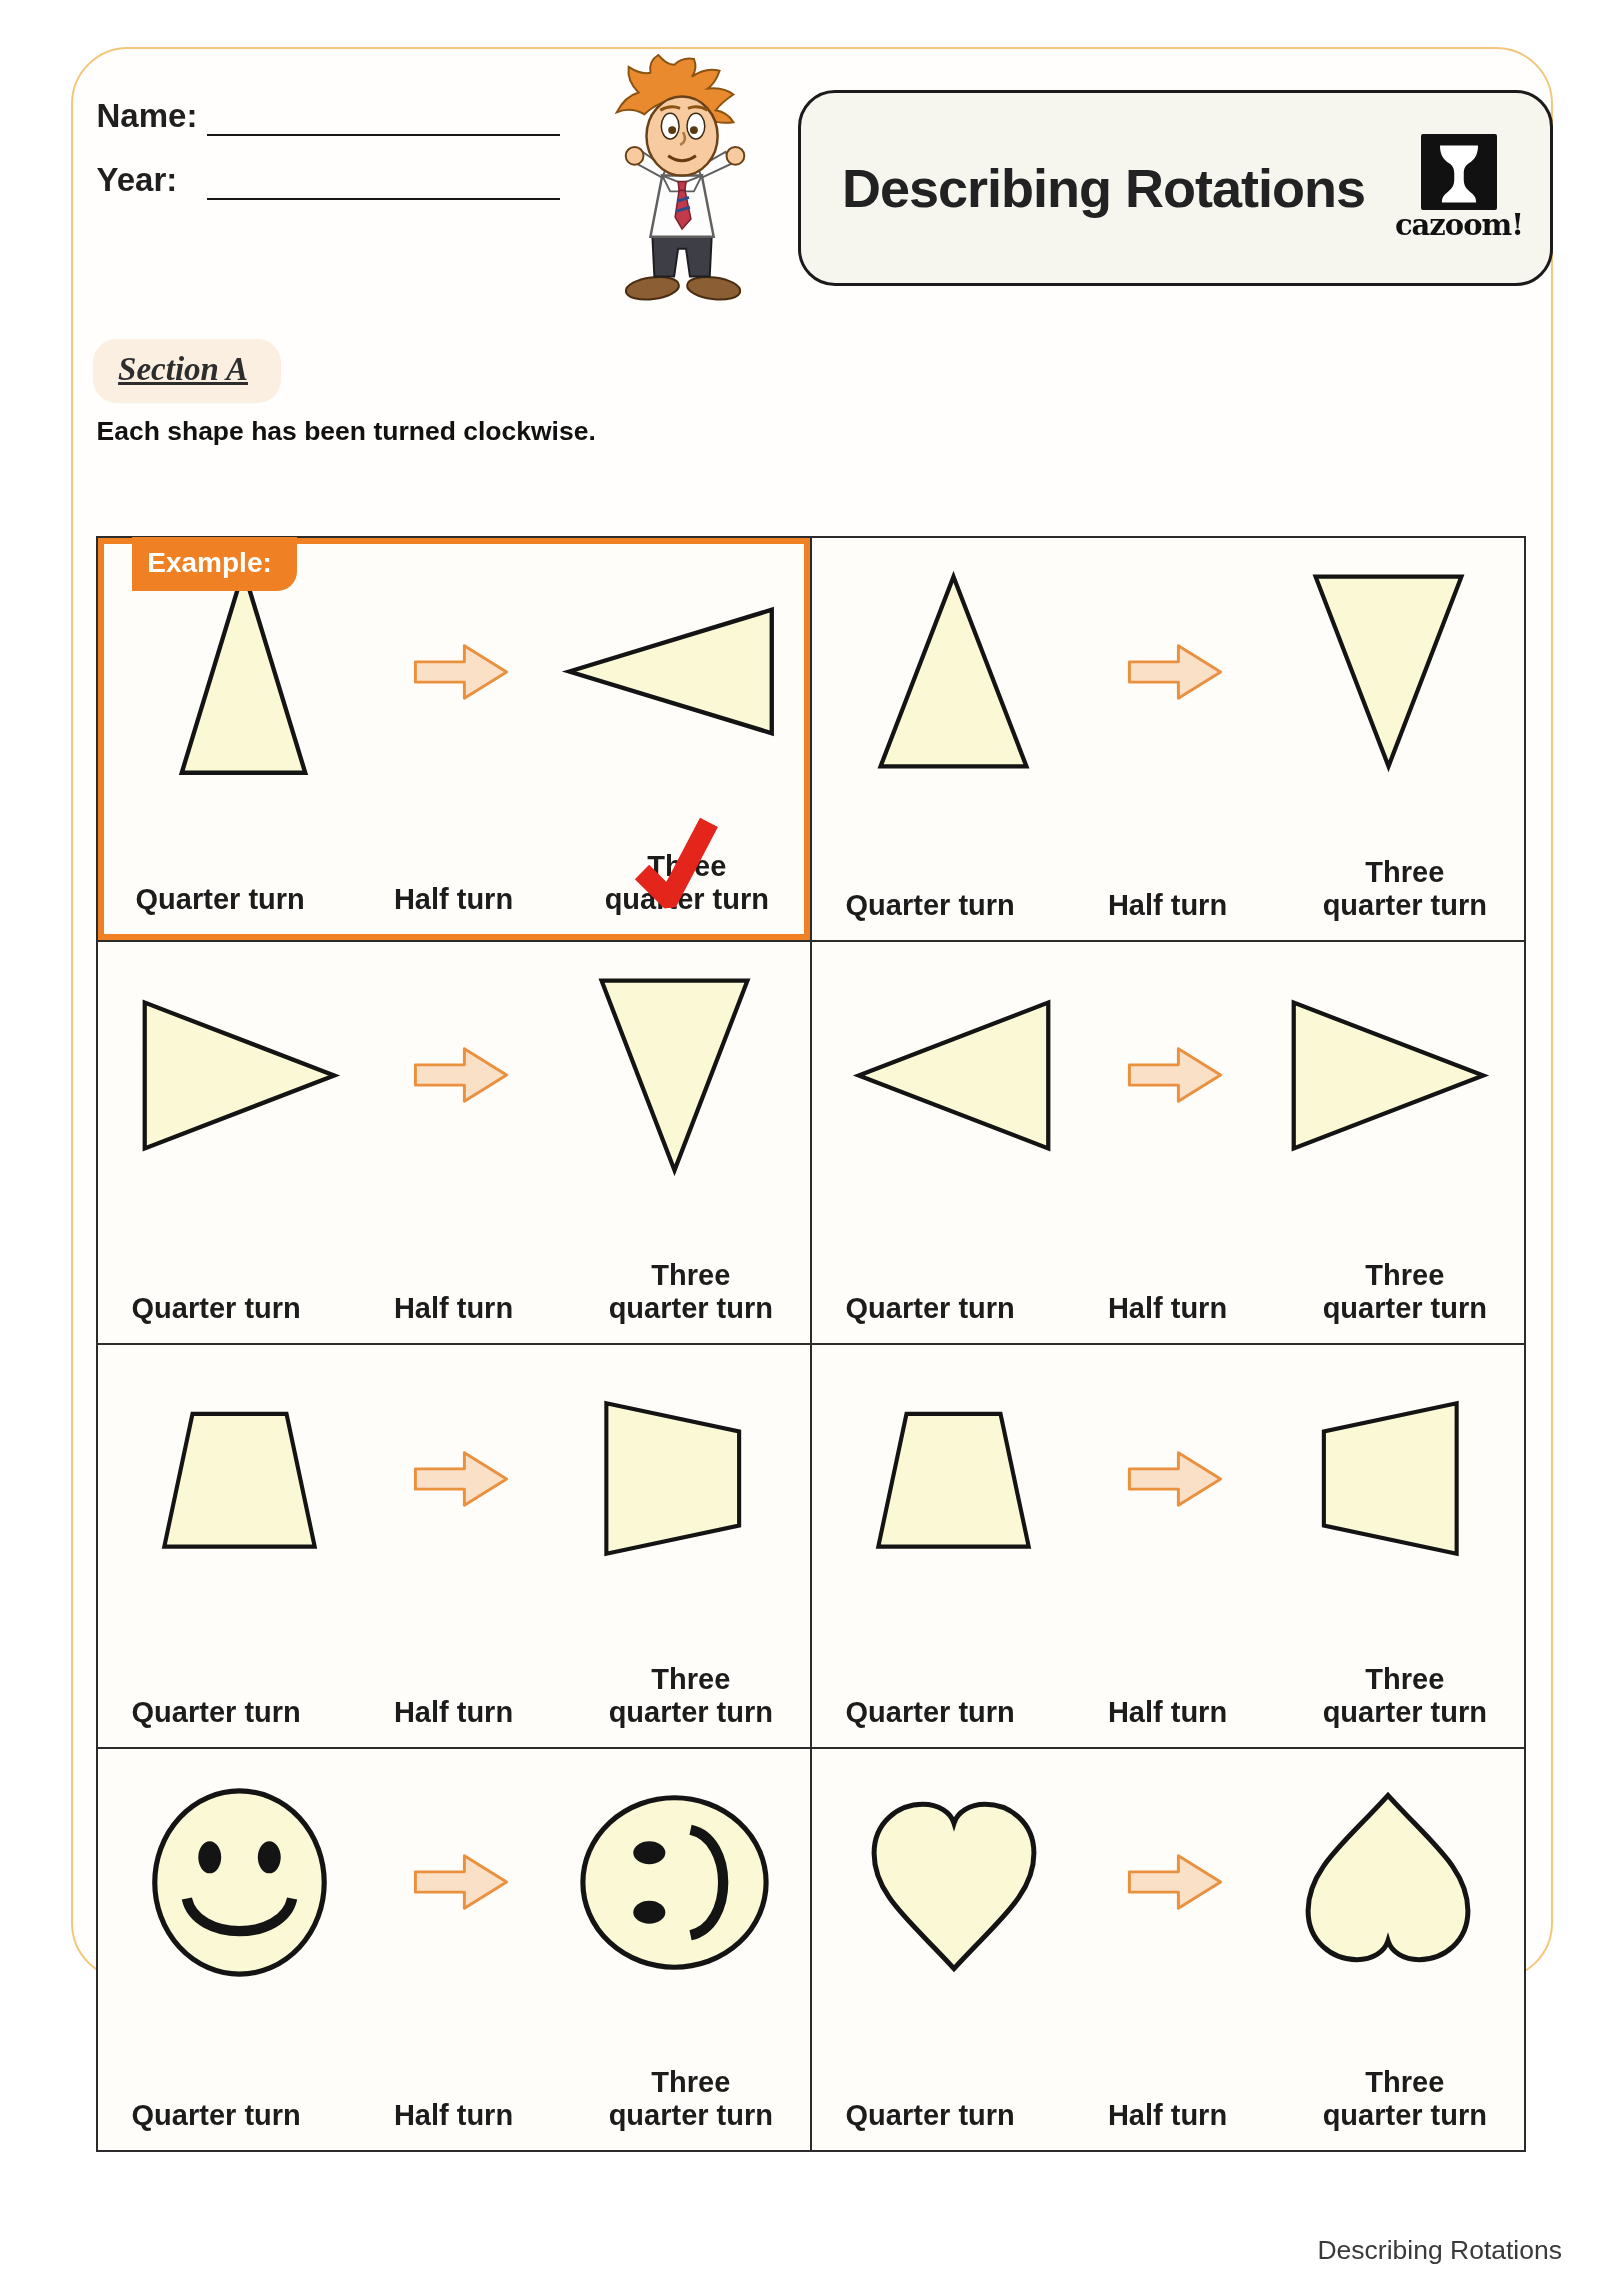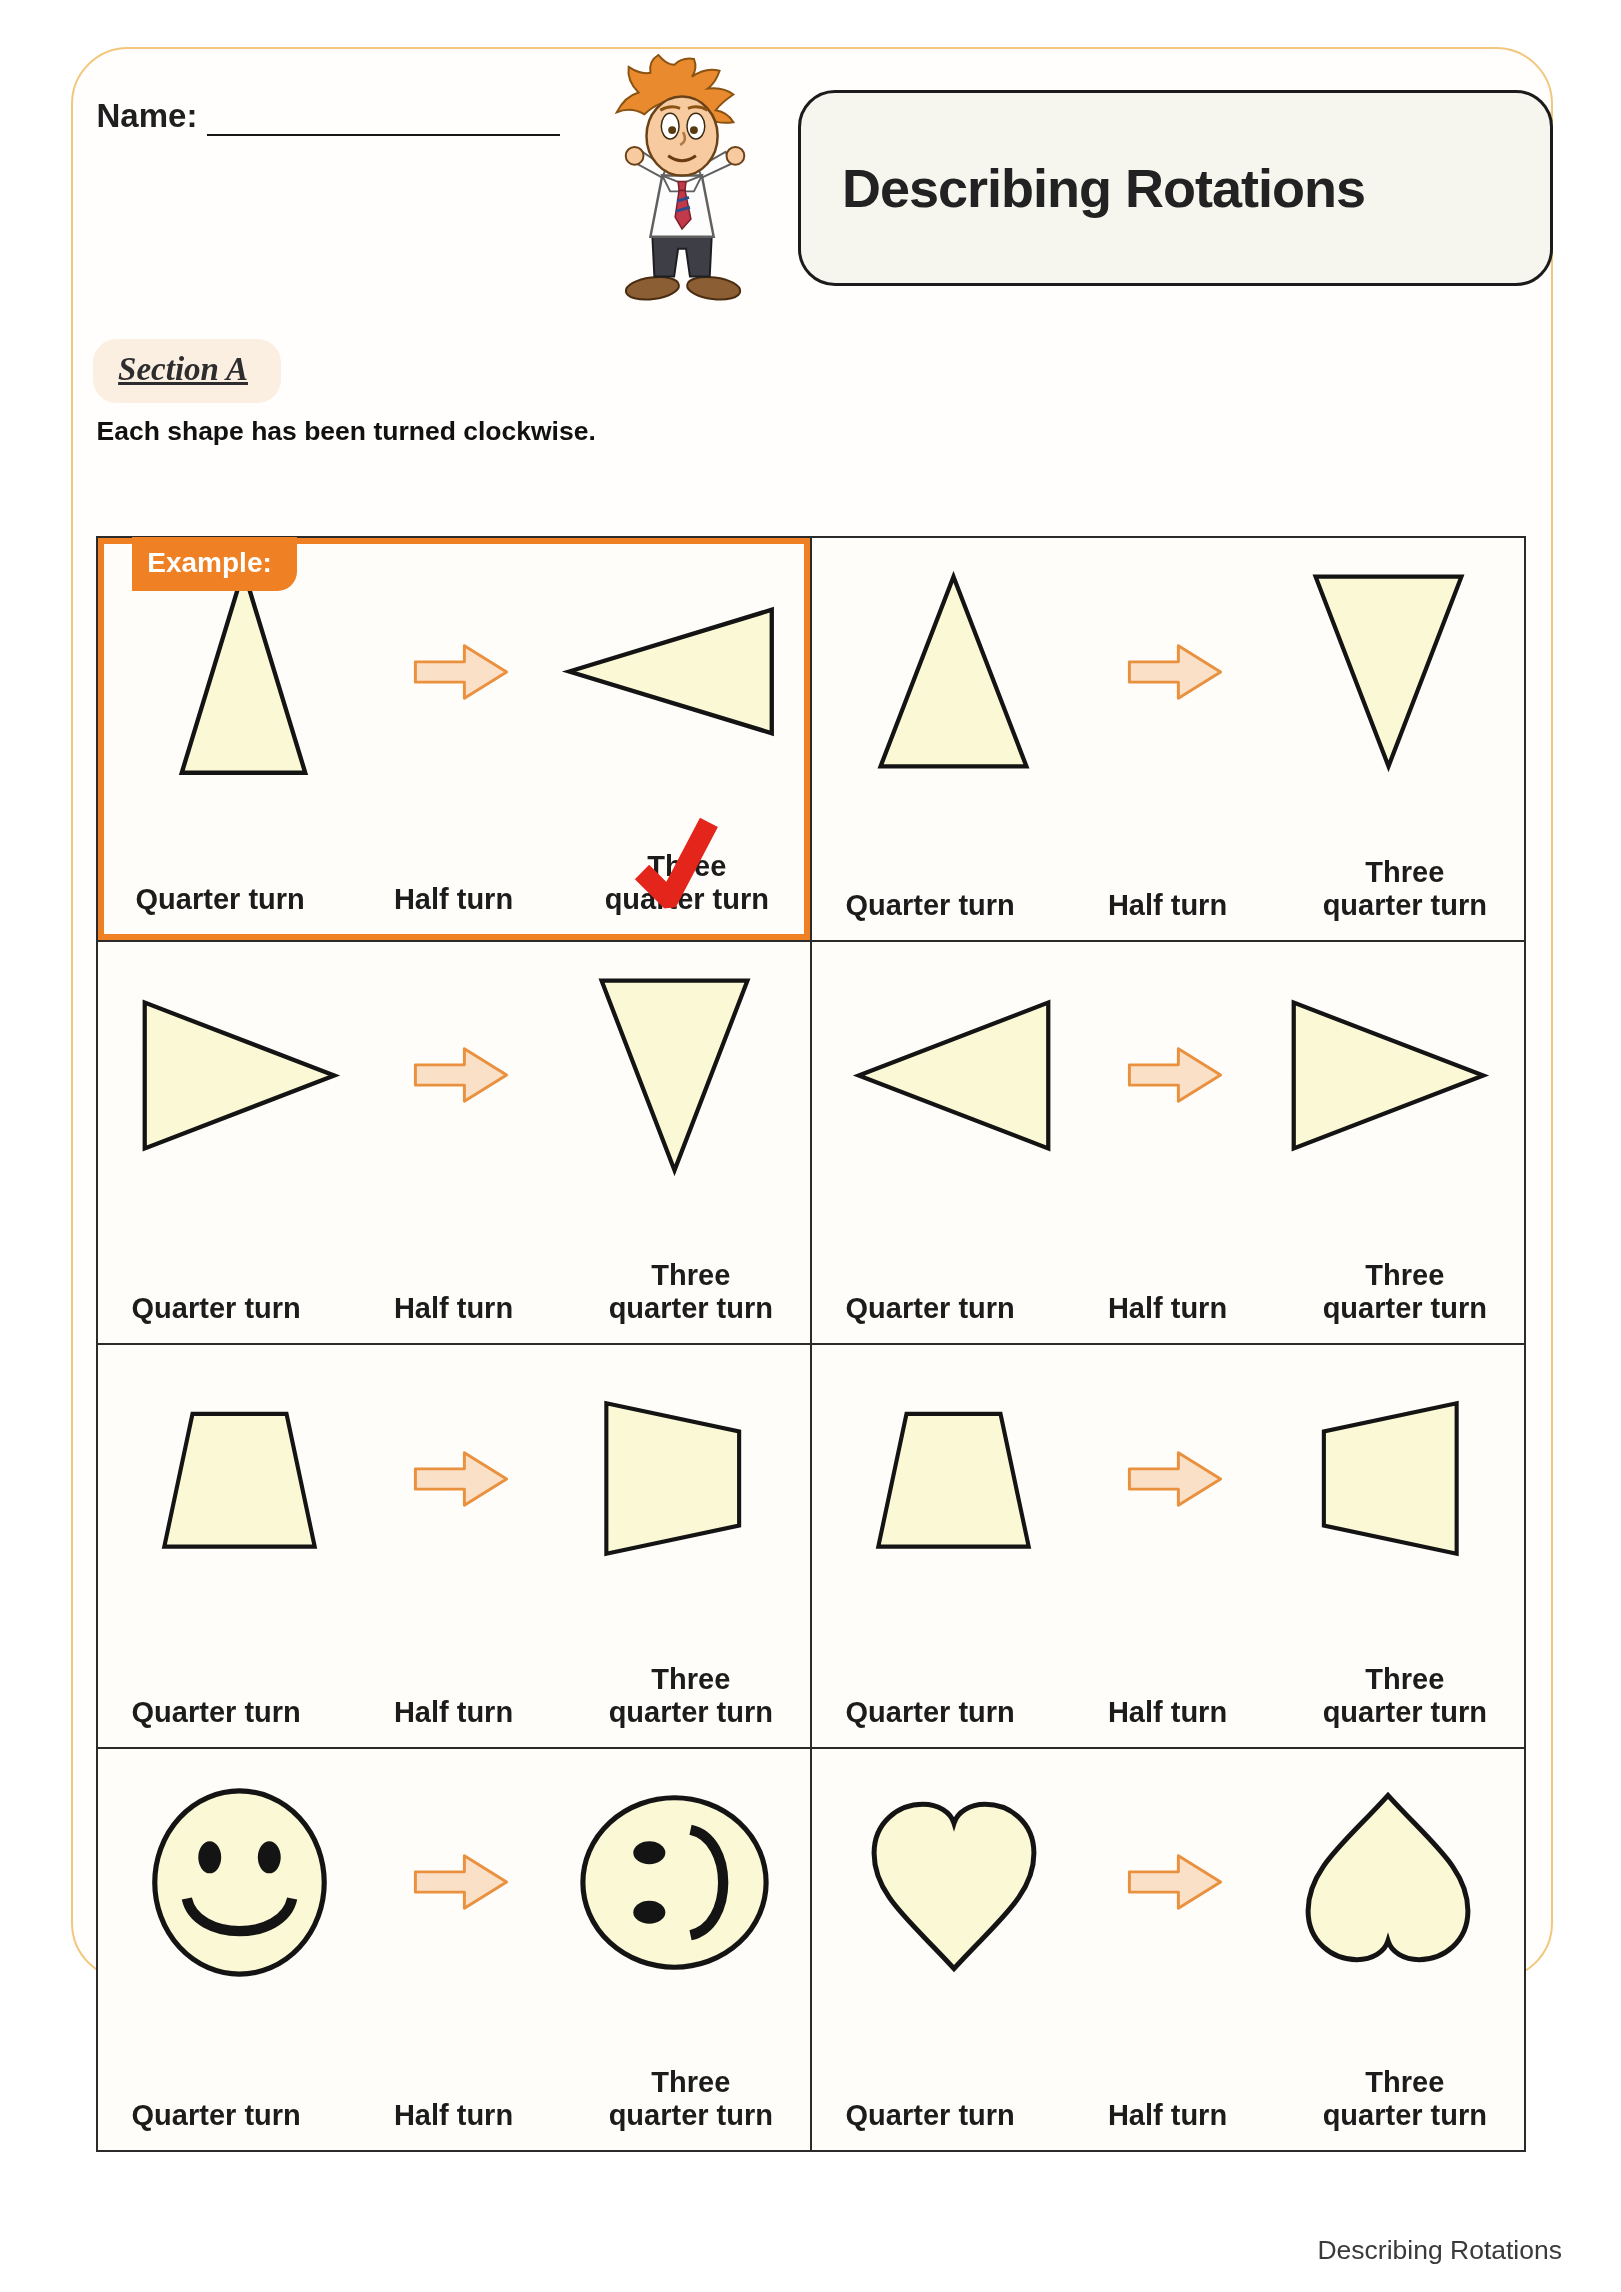--- a/index.html
+++ b/index.html
@@ -97,20 +97,24 @@
     </g>
   </defs>
 </svg>
 
 <div class="sheet">
   <div class="border-box">
 
     <div class="fields">
       <div class="field-row">
         <span class="field-label">Name:</span>
+        <span class="field-line"></span>
+      </div>
+      <div class="field-row">
+        <span class="field-label">Year:</span>
         <span class="field-line"></span>
       </div>
     </div>
 
     <svg class="character" viewBox="0 0 200 260">
       <ellipse cx="66" cy="238" rx="27" ry="11" fill="#8B5E34" stroke="#4a2c10" stroke-width="2" transform="rotate(-7 66 238)"></ellipse>
       <ellipse cx="128" cy="238" rx="27" ry="11" fill="#8B5E34" stroke="#4a2c10" stroke-width="2" transform="rotate(7 128 238)"></ellipse>
       <path d="M66,186 L126,186 L124,226 L104,226 L100,198 L92,198 L88,226 L68,226 Z" fill="#3E3E46" stroke="#1e1e22" stroke-width="2"></path>
       <polygon points="76,126 50,112 56,100 80,116" fill="#FDFDFD" stroke="#606060" stroke-width="2"></polygon>
       <polygon points="116,126 146,112 140,100 112,116" fill="#FDFDFD" stroke="#606060" stroke-width="2"></polygon>
@@ -127,20 +131,27 @@
       <ellipse cx="84" cy="74" rx="9" ry="13" fill="#fff" stroke="#3a2a12" stroke-width="1.5"></ellipse>
       <ellipse cx="110" cy="74" rx="9" ry="13" fill="#fff" stroke="#3a2a12" stroke-width="1.5"></ellipse>
       <circle cx="86" cy="78" r="4" fill="#5a3a10"></circle>
       <circle cx="108" cy="78" r="4" fill="#5a3a10"></circle>
       <path d="M97,80 q5,9 -3,13" stroke="#b07840" stroke-width="2.5" fill="none"></path>
       <path d="M82,104 q14,10 28,0" stroke="#6b3a12" stroke-width="3" fill="none"></path>
     </svg>
 
     <div class="title-box">
       <h1 class="title-text">Describing Rotations</h1>
+      <div class="logo-col">
+        <svg class="logo-mark" viewBox="0 0 80 80">
+          <rect x="0" y="0" width="80" height="80" rx="2" fill="#111"></rect>
+          <path d="M20,12 L60,12 C60,20 58,26 50,31 C46,34 45,37 45,42 L45,48 C45,55 48,58 53,62 C57,65 58,68 58,72 L22,72 C22,68 23,65 27,62 C32,58 35,55 35,48 L35,42 C35,37 34,34 30,31 C22,26 20,20 20,12 Z" fill="#fff"></path>
+        </svg>
+        <div class="logo-word">cazoom!</div>
+      </div>
     </div>
 
     <div class="section-pill">Section A</div>
 
     <div class="instructions">
       <div>Each shape has been turned clockwise.</div>
     </div>
 
     <div class="grid">
   <div class="cell example">

